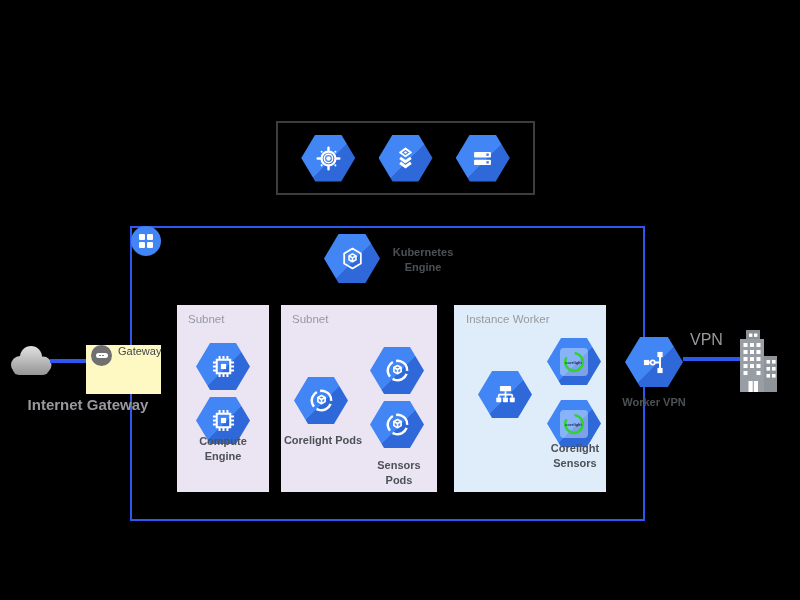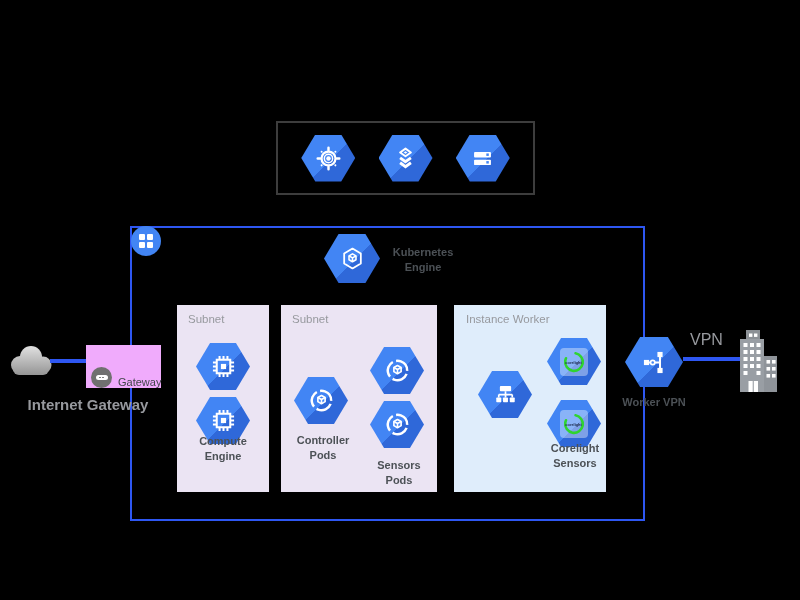--- a/index.html
+++ b/index.html
@@ -52,22 +52,22 @@
   .hex.cvpn{left:625px;top:337px;width:58px;height:50px;z-index:2;}
   .cvpn-label{position:absolute;left:612px;top:395px;width:84px;}
   .line{position:absolute;height:4px;background:var(--line-blue,#2e57f2);}
   .vpn-line{left:683px;top:357px;width:58px;}
   .vpn-label{position:absolute;left:690px;top:331px;font-size:16px;color:var(--label-gray,#97999e);}
   .building{position:absolute;left:734px;top:329px;width:44px;height:64px;}
   
   .cloud{position:absolute;left:6px;top:344px;width:50px;height:34px;}
   .gw-line{left:50px;top:359px;width:38px;}
   .gateway-box{
-    position:absolute;left:86px;top:345px;width:75px;height:43px;background:#f0abfc;z-index:2;
-    display:flex;align-items:flex-end;gap:6px;padding-left:5px;
+    position:absolute;left:86px;top:345px;width:75px;height:49px;background:#fef9c3;z-index:2;
+    display:flex;align-items:flex-start;gap:6px;padding-left:5px;
   }
   .gw-circle{
     width:21px;height:21px;border-radius:50%;background:var(--gateway-gray,#707070);
     display:flex;align-items:center;justify-content:center;flex:0 0 auto;
   }
   .gw-pill{width:12px;height:5px;background:#fff;border-radius:2.5px;
     display:flex;align-items:center;justify-content:center;gap:1.5px;}
   .gw-pill i{width:1.6px;height:1.6px;background:var(--gateway-gray,#707070);border-radius:50%;}
   .gw-text{font-size:11px;color:#41464b;}
   .internet-label{
@@ -154,21 +154,21 @@
 
     <div class="zone s2">
       <div class="box-title">Subnet</div>
       <div class="hex" style="left:13px;top:72px">
         <svg class="g24" viewBox="0 0 24 24">
           <circle cx="12" cy="12" r="8.6" fill="none" stroke="#fff" stroke-width="2.2" stroke-dasharray="15 3" transform="rotate(20 12 12)"></circle>
           <path d="M12 7.6 L15.2 9.4 V13 L12 14.8 L8.8 13 V9.4 Z" fill="none" stroke="#fff" stroke-width="1.5" stroke-linejoin="round"></path>
           <path d="M8.8 9.4 L12 11.2 L15.2 9.4 M12 11.2 V14.8" fill="none" stroke="#fff" stroke-width="1.5"></path>
         </svg>
       </div>
-      <div class="node-label" style="left:1px;top:128px;width:82px">Controller Pods</div>
+      <div class="node-label" style="left:1px;top:128px;width:82px">Corelight Pods</div>
       <div class="hex" style="left:89px;top:42px">
         <svg class="g24" viewBox="0 0 24 24">
           <circle cx="12" cy="12" r="8.6" fill="none" stroke="#fff" stroke-width="2.2" stroke-dasharray="15 3" transform="rotate(20 12 12)"></circle>
           <path d="M12 7.6 L15.2 9.4 V13 L12 14.8 L8.8 13 V9.4 Z" fill="none" stroke="#fff" stroke-width="1.5" stroke-linejoin="round"></path>
           <path d="M8.8 9.4 L12 11.2 L15.2 9.4 M12 11.2 V14.8" fill="none" stroke="#fff" stroke-width="1.5"></path>
         </svg>
       </div>
       <div class="hex" style="left:89px;top:96px">
         <svg class="g24" viewBox="0 0 24 24">
           <circle cx="12" cy="12" r="8.6" fill="none" stroke="#fff" stroke-width="2.2" stroke-dasharray="15 3" transform="rotate(20 12 12)"></circle>

